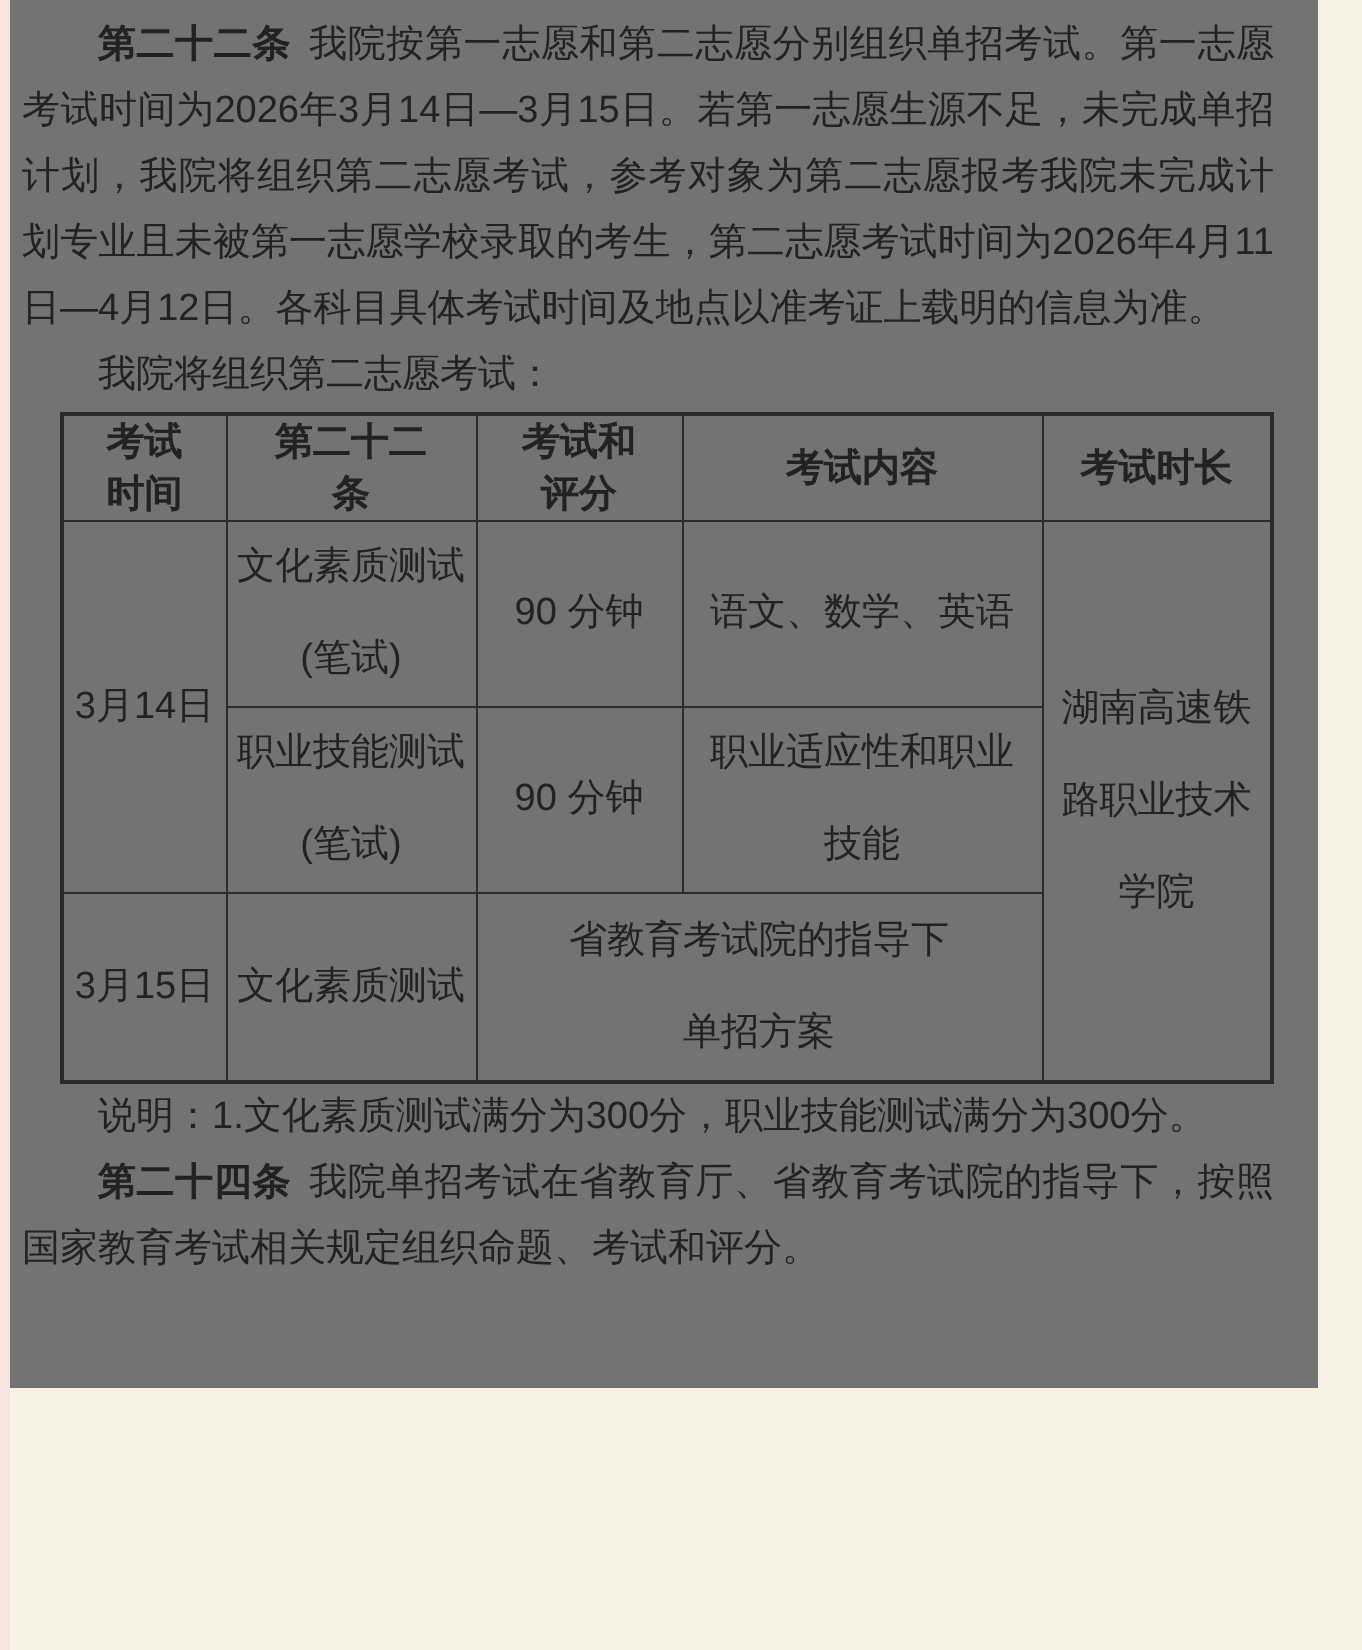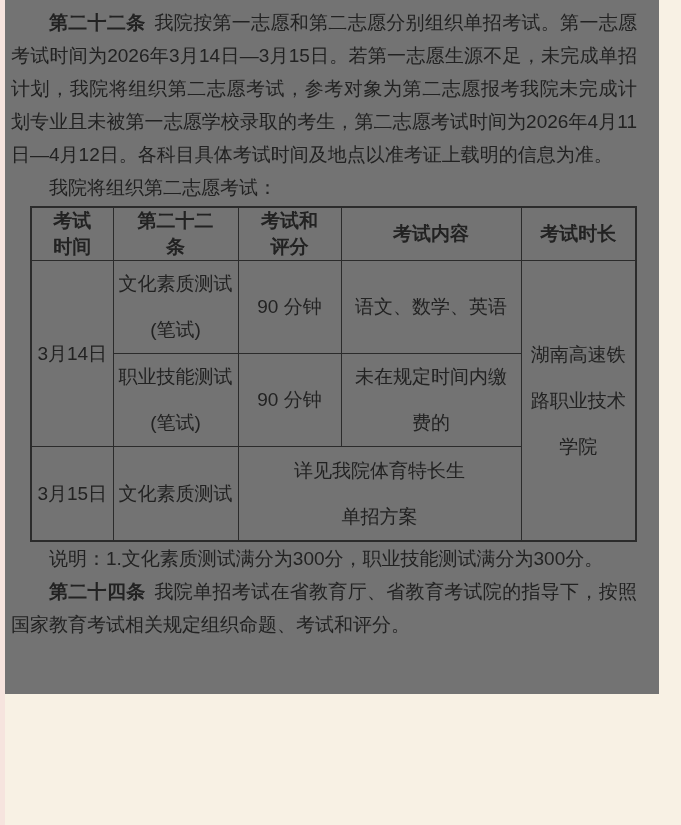--- a/index.html
+++ b/index.html
@@ -82,27 +82,27 @@
           <td class="row-a">90 分钟</td>
           <td class="row-a">语文、数学、英语</td>
           <td class="row-a" rowspan="3">湖南高速铁路职业技术学院</td>
         </tr>
         <tr>
           <td class="row-a">
             <div class="cellline">职业技能测试</div>
             <div class="cellline">(笔试)</div>
           </td>
           <td class="row-a">90 分钟</td>
-          <td class="row-a">未在规定时间内缴费的</td>
+          <td class="row-a">职业适应性和职业技能</td>
         </tr>
         <tr>
           <td class="row-c">3月15日</td>
           <td class="row-c vtop">文化素质测试</td>
           <td class="row-c" colspan="2">
-            <div class="cellline">详见我院体育特长生</div>
+            <div class="cellline">省教育考试院的指导下</div>
             <div class="cellline">单招方案</div>
           </td>
         </tr>
       </tbody>
     </table>
 
     <p class="para"><span>说明：1.文化素质测试满分为300分，职业技能测试满分为300分。</span></p>
 
 
     <p class="para"><strong class="lead">第二十四条</strong><span>我院单招考试在省教育厅、省教育考试院的指导下，按照国家教育考试相关规定组织命题、考试和评分。</span></p>

